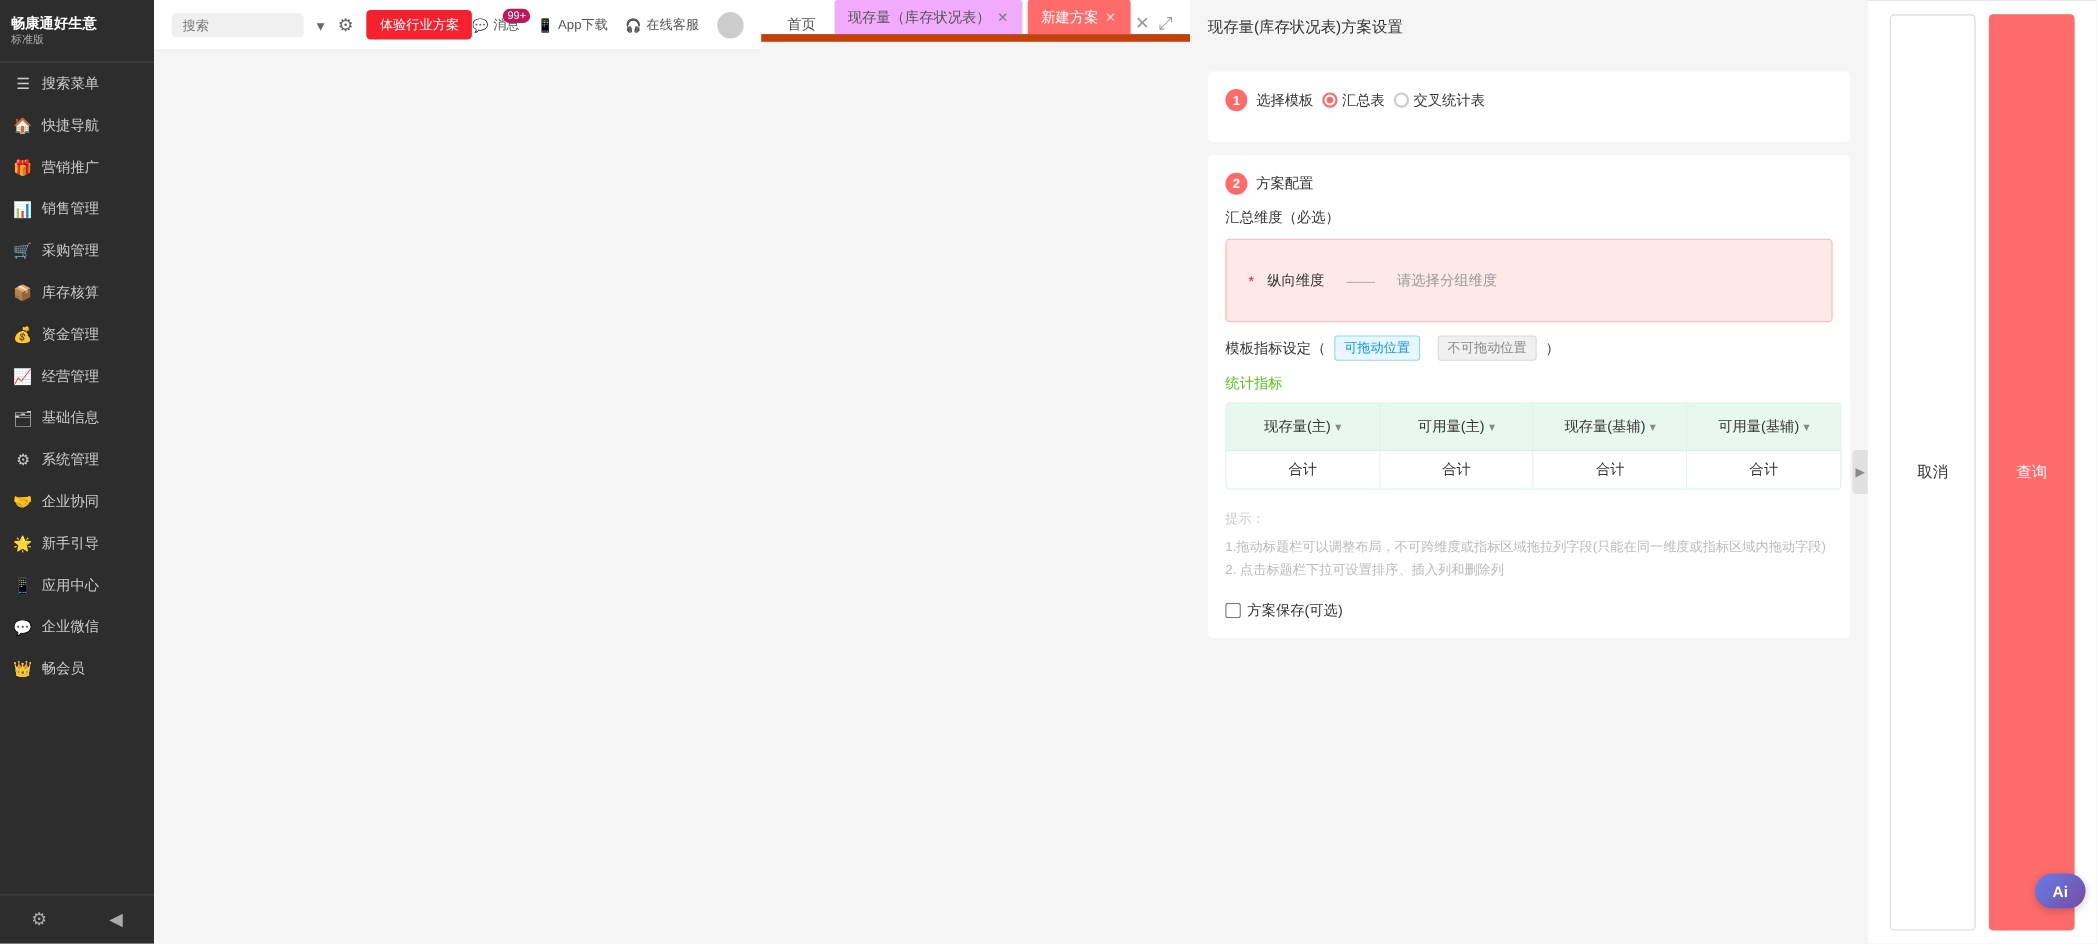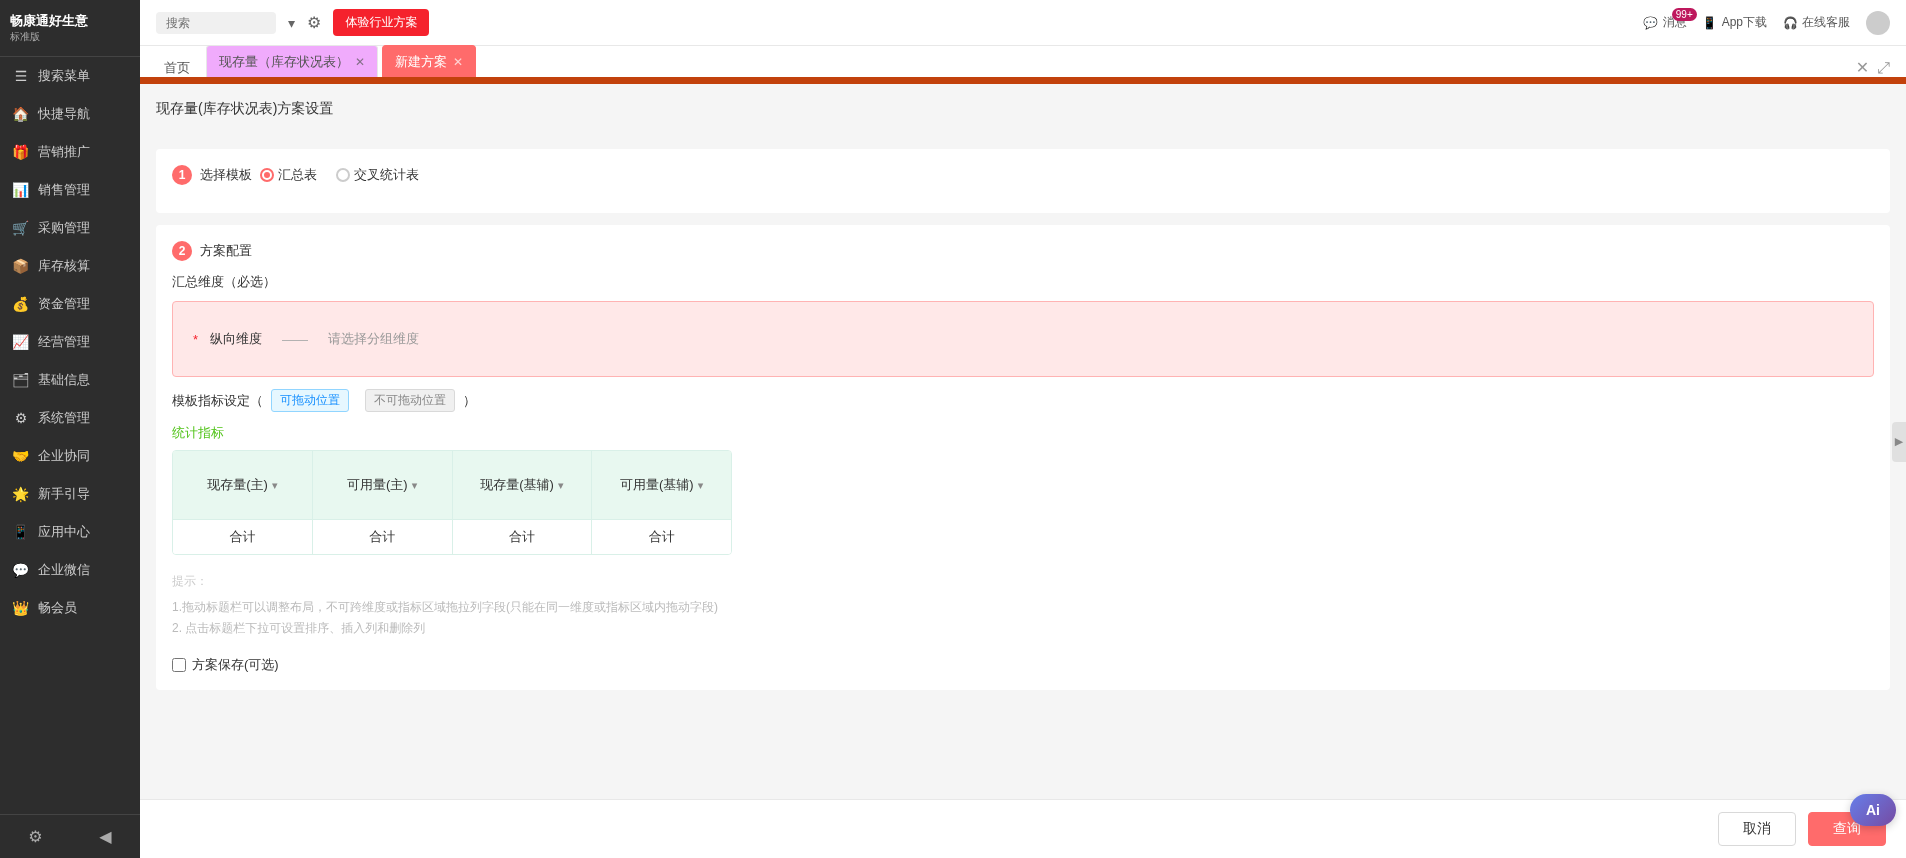--- a/index.html
+++ b/index.html
@@ -41,21 +41,21 @@
       display: flex;
       justify-content: space-around;
       align-items: center;
     }
     .sidebar-bottom-btn { color: #aaa; cursor: pointer; padding: 4px 8px; font-size: 16px; }
 
     
     .main-area {
       flex: 1;
       display: flex;
-      flex-direction: column;
+      flex-direction: row;
       height: 100%;
       overflow: hidden;
     }
 
     
     .topbar {
       background: #fff;
       border-bottom: 1px solid #e8e8e8;
       padding: 0 16px;
       height: 46px;
@@ -144,21 +144,21 @@
     .step-header { display: flex; align-items: center; gap: 8px; margin-bottom: 12px; }
     .step-num {
       width: 20px; height: 20px; border-radius: 50%;
       background: #ff6b6b; color: #fff; font-size: 12px;
       display: flex; align-items: center; justify-content: center;
       font-weight: bold; flex-shrink: 0;
     }
     .step-title { font-size: 13px; color: #333; font-weight: 500; }
 
     
-    .radio-group { display: flex; align-items: center; gap: 19px; }
+    .radio-group { display: flex; align-items: center; gap: 8px; }
     .radio-item { display: flex; align-items: center; gap: 4px; font-size: 13px; color: #333; cursor: pointer; }
     .radio-circle {
       width: 14px; height: 14px; border-radius: 50%;
       border: 2px solid #ccc; position: relative;
     }
     .radio-circle.checked { border-color: #ff6b6b; }
     .radio-circle.checked::after {
       content: '';
       width: 6px; height: 6px; border-radius: 50%;
       background: #ff6b6b;
@@ -194,21 +194,21 @@
     .stats-table { border: 1px solid #d9f0e8; border-radius: 4px; overflow: hidden; width: 560px; }
     .stats-table-header { display: flex; background: #e8f8f0; }
     .stats-table-body { display: flex; }
     .stats-col {
       flex: 1;
       border-right: 1px solid #d9f0e8;
       text-align: center;
     }
     .stats-col:last-child { border-right: none; }
     .stats-col-header {
-      padding: 25px 12px;
+      padding: 12px 12px;
       font-size: 13px;
       color: #333;
       display: flex;
       align-items: center;
       justify-content: center;
       gap: 4px;
       border-bottom: 1px solid #d9f0e8;
       background: #e8f8f0;
     }
     .stats-col-body {

